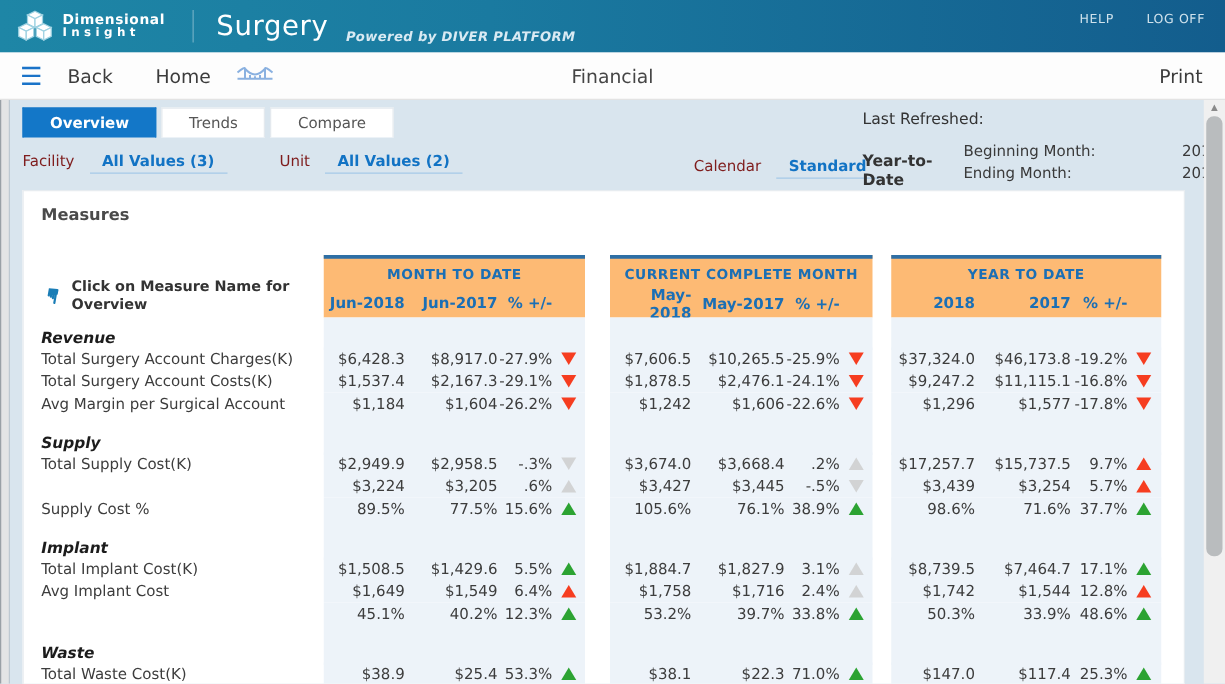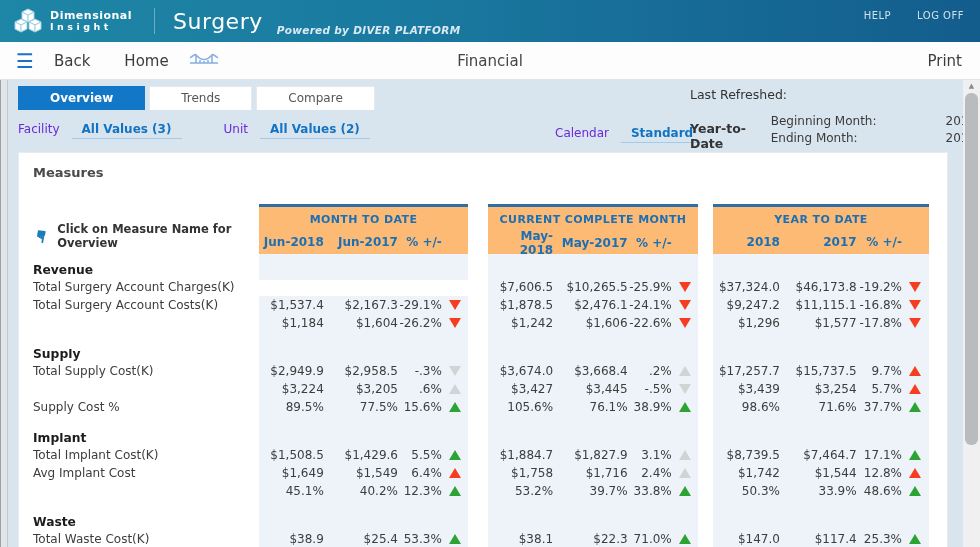--- a/index.html
+++ b/index.html
@@ -27,26 +27,26 @@
   .bridge { margin-left:-14px; cursor:pointer; }
   .nav-title { position:absolute; left:0; right:0; text-align:center; color:#454545; font-size:15px; }
   .nav-print { position:absolute; right:18px; color:#3c3c3c; font-size:15px; cursor:pointer; }
 
   
   .content { position:relative; height:467px; background:#d9e5ee; }
   .left-strip { position:absolute; left:0; top:0; bottom:0; width:8px; background:#e4e5e6;
     border-right:1px solid #bec9d2; border-left:1px solid #9aa1a7; }
 
   .tabs { position:absolute; left:18px; top:6px; display:flex; gap:4px; }
-  .tab { font-size:12px; padding:4px 31px 5px; background:#fff; color:#555; cursor:pointer;
+  .tab { font-size:12px; padding:4px 21px 5px; background:#fff; color:#555; cursor:pointer;
     border:1px solid #e4e9ee; border-bottom:none; }
   .tab.active { background:#1377c8; color:#fff; border-color:#1377c8; font-weight:bold; }
 
   .filters { position:absolute; left:18px; top:42px; display:flex; align-items:baseline; font-size:12px; }
-  .filter-label { color:#6d28d9; margin-right:12px; }
+  .filter-label { color:#7f1d1d; margin-right:12px; }
   .filter-value { color:#1273c4; font-weight:bold; border-bottom:1px solid #a5c9e8;
     padding:0 10px 2px; min-width:110px; cursor:pointer; }
   .filter-gap { width:42px; }
   .filters-cal { position:absolute; left:555px; top:46px; display:flex; align-items:baseline; font-size:12px; }
 
   .refresh-row { position:absolute; left:690px; top:7px; font-size:12.5px; color:#333; display:flex; align-items:baseline; }
   .refresh-label { font-weight:normal; margin-right:12px; }
   .refresh-value { font-size:12px; color:#3a3a3a; }
   .ytd-block { position:absolute; left:690px; top:33px; display:flex; align-items:flex-start; }
   .ytd-title { font-weight:bold; font-size:12.5px; color:#333; margin-top:8px; }
@@ -71,21 +71,21 @@
   .gcols { height:25px; color:#1b6fb5; font-size:12px; font-weight:bold; }
   .hint-cell { display:flex; align-items:center; gap:9px; padding-top:14px; }
   .hand-icon { display:inline-block; transform:rotate(100deg); color:#1a7db6; font-size:17px; line-height:1; }
   .hint-text { font-size:11.5px; font-weight:bold; color:#333; }
 
   
   .row-h { height:18px; font-size:12px; color:#3d3d3d; }
   .row-h .lbl { line-height:18px; padding-right:6px; color:#3d3d3d; cursor:pointer; }
   .row-h .c { line-height:18px; }
   .sec-h { height:18px; }
-  .sec-h .lbl { font-size:12.3px; font-weight:bold; color:#1c1c1c; line-height:20px; }
+  .sec-h .lbl { font-size:12.3px; font-weight:bold; color:#1c1c1c; line-height:20px;font-style:italic; }
   .gap-h { height:12px; }
   .pad-h { height:6px; }
 
   .tri { width:0; height:0; display:inline-block; justify-self:center; }
   .tri.up { border-left:6px solid transparent; border-right:6px solid transparent; border-bottom:10px solid currentColor; }
   .tri.down { border-left:6px solid transparent; border-right:6px solid transparent; border-top:10px solid currentColor; }
   .tri.red { color:#f63d20; } .tri.green { color:#2ca332; } .tri.gray { color:#d2d3d4; }
 
   
   .scrollbar { position:absolute; right:0; top:0; bottom:0; width:17px; background:#f0f0f0; }
@@ -227,20 +227,26 @@
           <div class="g3 gbg gc"></div>
         </div>
         <div class="trow sec-h">
           <div class="lbl">Revenue</div>
           <div class="g1 gbg gc"></div>
           <div class="g2 gbg gc"></div>
           <div class="g3 gbg gc"></div>
         </div>
         <div class="trow row-h">
           <div class="lbl">Total Surgery Account Charges(K)</div>
+          <div class="g1 gbg gc">
+            <span class="c">$6,428.3</span>
+            <span class="c">$8,917.0</span>
+            <span class="c">-27.9%</span>
+            <span class="tri down red"></span>
+          </div>
           <div class="g2 gbg gc">
             <span class="c">$7,606.5</span>
             <span class="c">$10,265.5</span>
             <span class="c">-25.9%</span>
             <span class="tri down red"></span>
           </div>
           <div class="g3 gbg gc">
             <span class="c">$37,324.0</span>
             <span class="c">$46,173.8</span>
             <span class="c">-19.2%</span>
@@ -262,20 +268,21 @@
             <span class="tri down red"></span>
           </div>
           <div class="g3 gbg gc">
             <span class="c">$9,247.2</span>
             <span class="c">$11,115.1</span>
             <span class="c">-16.8%</span>
             <span class="tri down red"></span>
           </div>
         </div>
         <div class="trow row-h">
+          <div class="lbl">Avg Margin per Surgical Account</div>
           <div class="g1 gbg gc">
             <span class="c">$1,184</span>
             <span class="c">$1,604</span>
             <span class="c">-26.2%</span>
             <span class="tri down red"></span>
           </div>
           <div class="g2 gbg gc">
             <span class="c">$1,242</span>
             <span class="c">$1,606</span>
             <span class="c">-22.6%</span>

